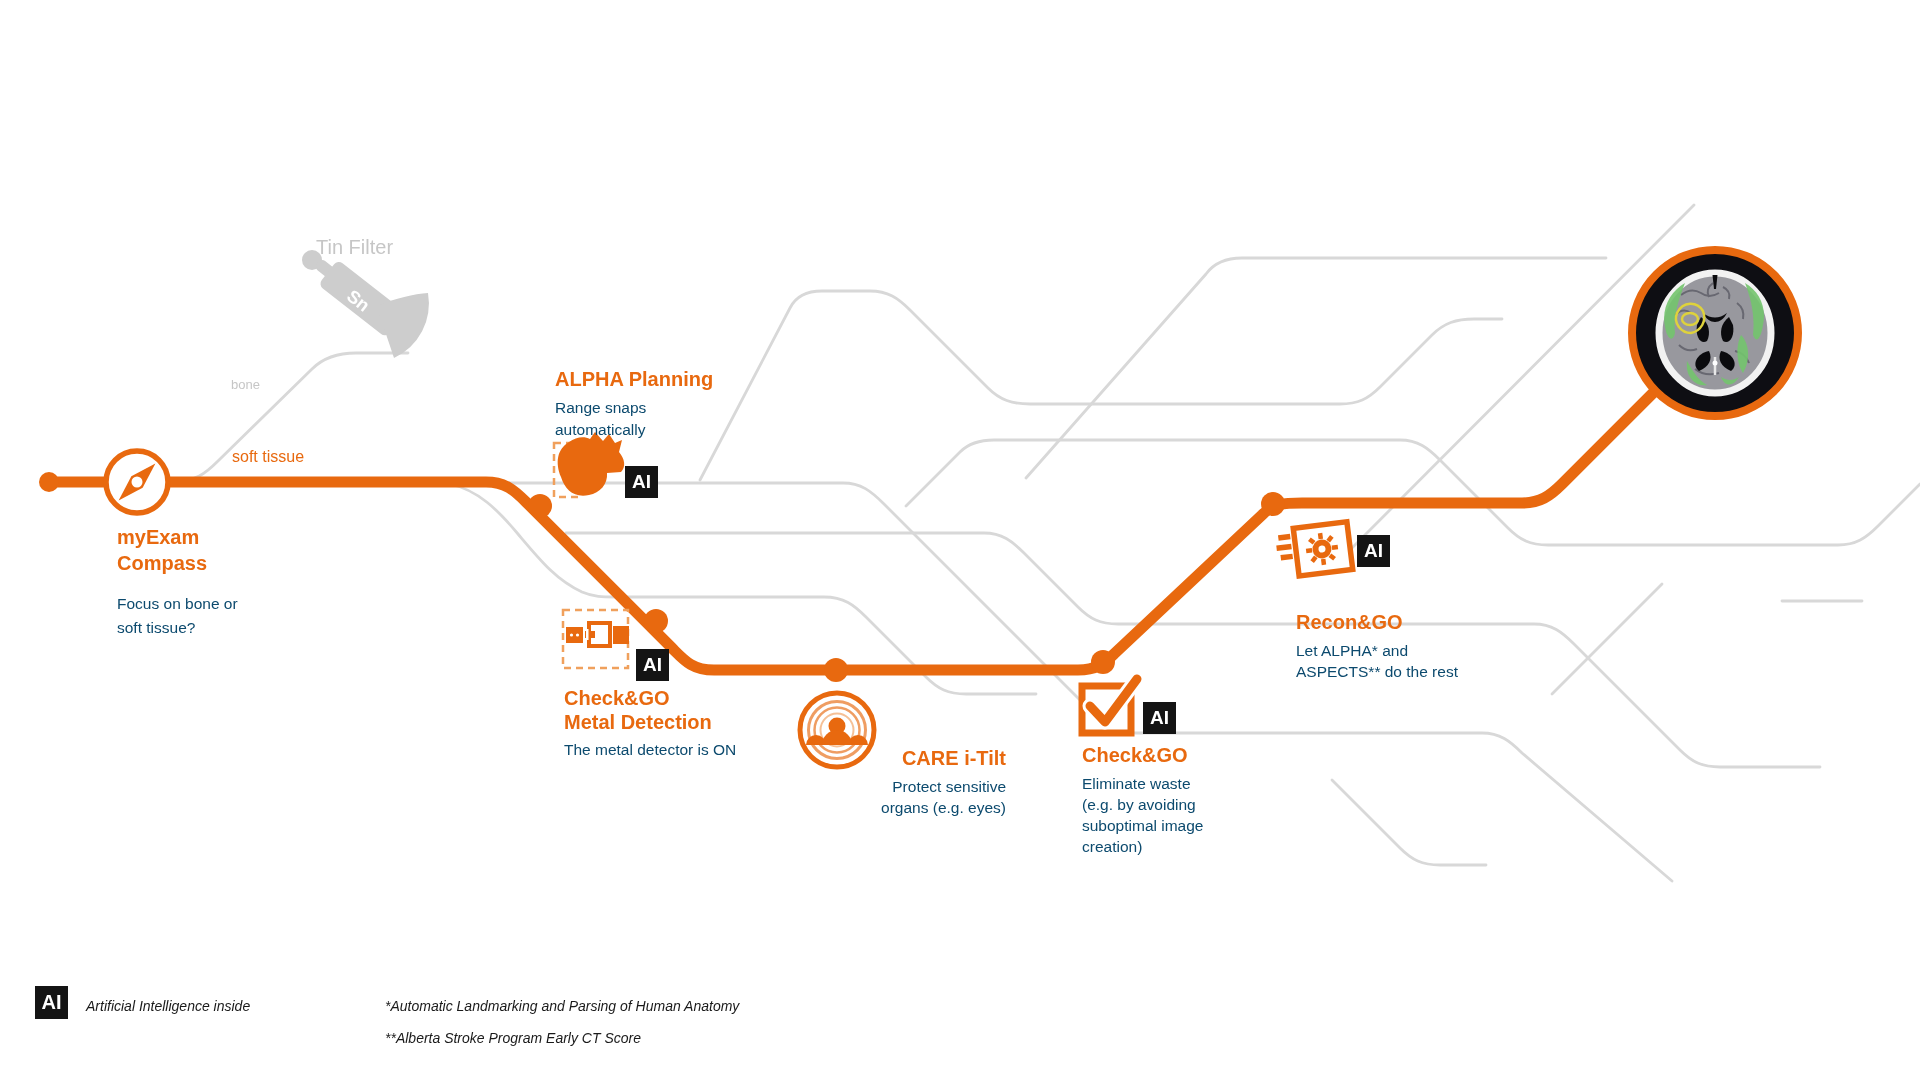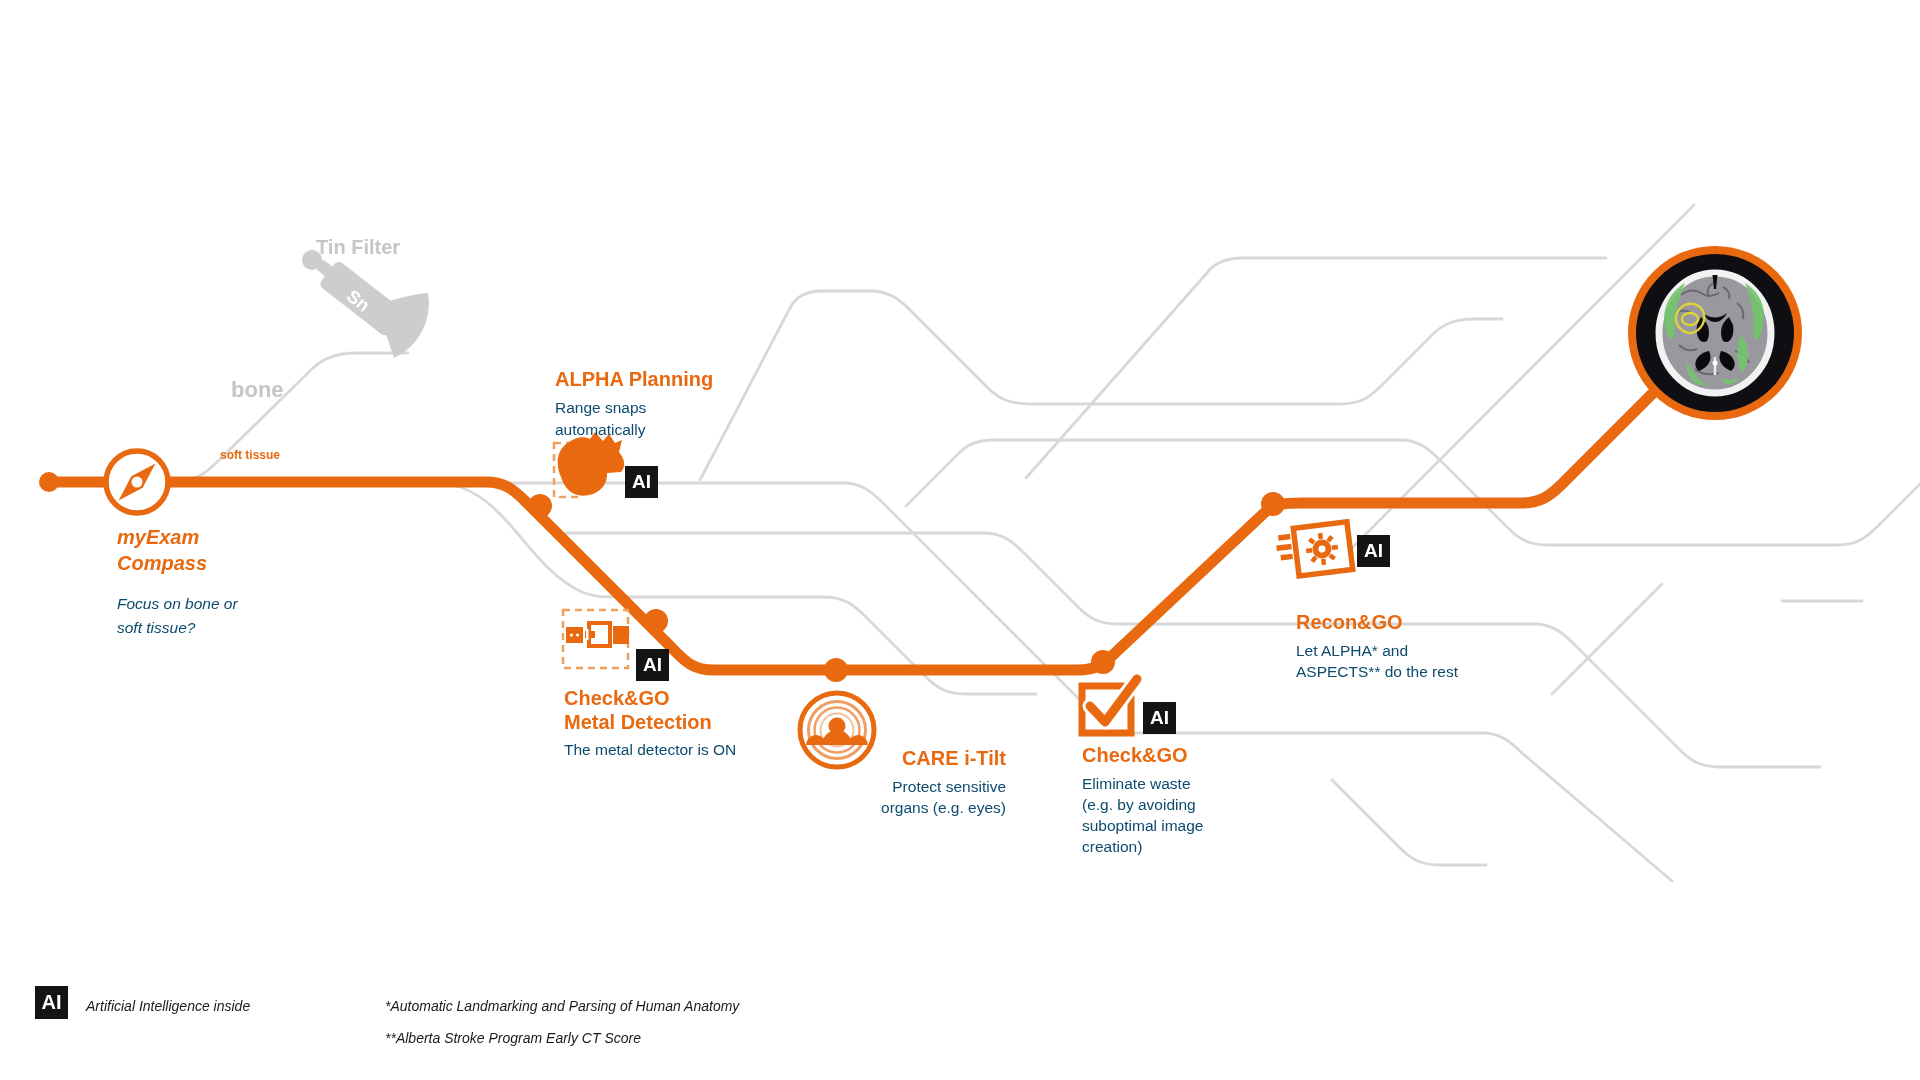--- a/index.html
+++ b/index.html
@@ -2,21 +2,21 @@
 <html><head>
 <meta charset="utf-8">
 <style>
   html,body{margin:0;padding:0;background:#ffffff;}
   #canvas{position:relative;width:1920px;height:1080px;background:#ffffff;overflow:hidden;
           font-family:"Liberation Sans", sans-serif;}
   #linework{position:absolute;left:0;top:0;z-index:0;}
   .txt{position:absolute;z-index:2;}
   .station-title{font-weight:bold;font-size:20px;line-height:25px;color:#E8690F;}
   .station-desc{font-size:15.5px;line-height:21px;color:#0c4a6e;margin-top:5px;}
-  .track-label{font-weight:bold;}
+  .track-label{font-weight:normal;}
   .lbl-gray{color:#C6C6C6;}
   .lbl-orange{color:#E8690F;}
   .ai-badge{position:absolute;z-index:3;width:33px;height:32px;background:#141414;color:#ffffff;
             font-weight:bold;font-size:19px;display:flex;align-items:center;justify-content:center;}
   .legend{position:absolute;z-index:2;font-style:italic;font-size:14px;color:#1A1A1A;}
   .legend-badge{position:absolute;z-index:2;width:33px;height:33px;background:#141414;color:#fff;
             font-weight:bold;font-style:normal;font-size:20px;display:flex;align-items:center;justify-content:center;}
 </style>
 </head>
 <body>
@@ -160,24 +160,24 @@
           <path d="M -38 -20 C -32 -32 -18 -32 -12 -22 C -8 -12 -14 -2 -24 0 C -34 0 -42 -10 -38 -20 Z"></path>
           <ellipse cx="-25" cy="-14" rx="8" ry="6"></ellipse>
         </g>
         <line x1="0" y1="24" x2="0" y2="42" stroke="#E8E8E8" stroke-width="2.5"></line>
         <circle cx="0" cy="30" r="2.5" fill="#ffffff"></circle>
       </g>
     </g>
   </svg>
 
   <div class="txt track-label lbl-gray" style="left:316px;top:236px;font-size:20px;">Tin Filter</div>
-  <div class="txt track-label lbl-gray" style="left:231px;top:377px;font-size:22px;">bone</div>
-  <div class="txt track-label lbl-orange" style="left:220px;top:448px;font-size:12px;">soft tissue</div>
-
-  <div class="txt" style="left:117px;top:524px;font-style:italic;">
+  <div class="txt track-label lbl-gray" style="left:231px;top:377px;font-size:13px;">bone</div>
+  <div class="txt track-label lbl-orange" style="left:232px;top:448px;font-size:16px;">soft tissue</div>
+
+  <div class="txt" style="left:117px;top:524px;">
     <div class="station-title" style="width:100px;line-height:26px;">myExam Compass</div>
     <div class="station-desc" style="width:132px;line-height:24px;margin-top:16px;">Focus on bone or soft tissue?</div>
   </div>
 
   <div class="txt" style="left:555px;top:367px;">
     <div class="station-title">ALPHA Planning</div>
     <div class="station-desc" style="width:100px;line-height:22px;">Range snaps automatically</div>
   </div>
 
   <div class="txt" style="left:564px;top:686px;">

